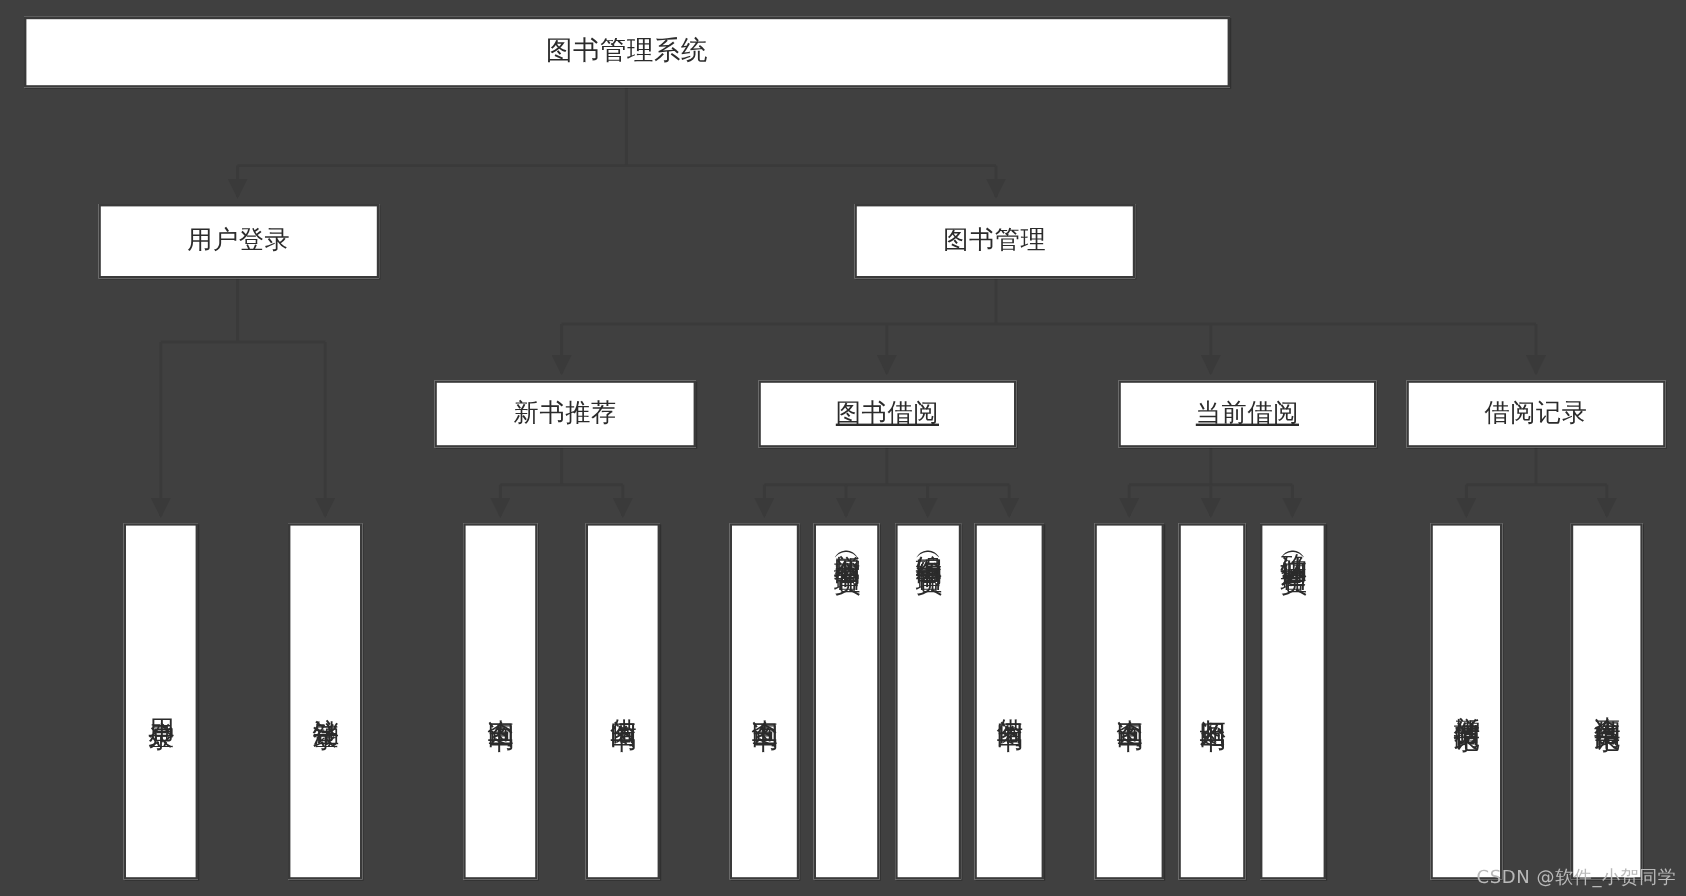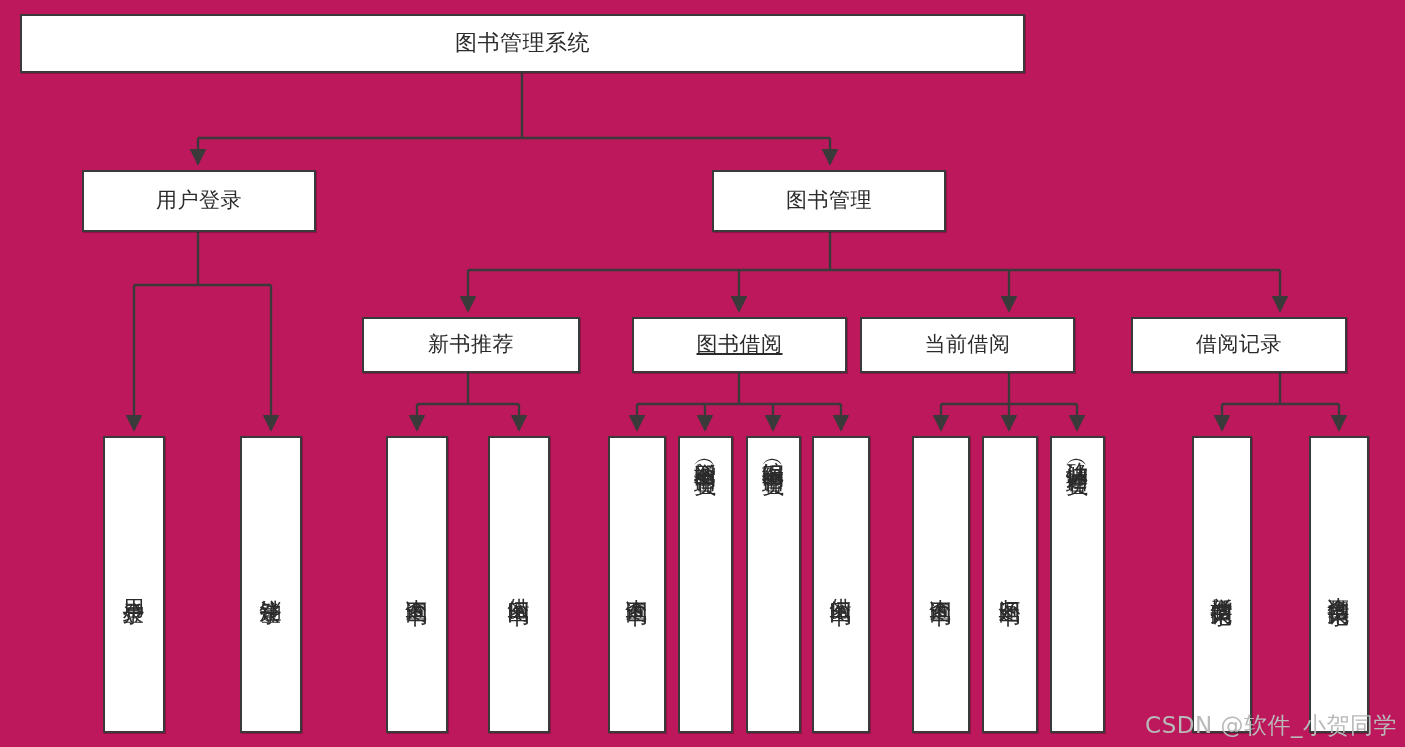--- a/index.html
+++ b/index.html
@@ -8,21 +8,21 @@
     padding: 0;
     background: #ffffff;
   }
   body {
     font-family: "DejaVu Sans", "Liberation Sans", sans-serif;
   }
   #diagram-root {
     position: relative;
     width: 1405px;
     height: 747px;
-    background: #be185d;
+    background: #404040;
     overflow: hidden;
   }
   #edges-layer {
     position: absolute;
     left: 0;
     top: 0;
     width: 1405px;
     height: 747px;
     pointer-events: none;
   }
@@ -65,21 +65,21 @@
     white-space: nowrap;
   }
   .node.vert.centered {
     align-items: center;
     padding-top: 0;
   }
   #watermark {
     position: absolute;
     right: 8px;
     bottom: 6px;
-    font-size: 23px;
+    font-size: 15px;
     color: #b9b9b9;
     letter-spacing: 0.5px;
     white-space: nowrap;
     user-select: none;
   }
 </style>
 </head>
 <body>
 
 <div id="diagram-root">
@@ -147,25 +147,25 @@
   </div>
 
   <div class="node horiz" id="node-new-book-recommend" style="left:362px; top:317px; width:218px; height:56px;">
     <span class="node-label">新书推荐</span>
   </div>
 
   <div class="node horiz" id="node-book-borrow" style="left:632px; top:317px; width:215px; height:56px;text-decoration:underline;">
     <span class="node-label">图书借阅</span>
   </div>
 
-  <div class="node horiz" id="node-current-borrow" style="left:860px; top:317px; width:215px; height:56px;">
+  <div class="node horiz" id="node-current-borrow" style="left:932px; top:317px; width:215px; height:56px;text-decoration:underline;">
     <span class="node-label">当前借阅</span>
   </div>
 
-  <div class="node horiz" id="node-borrow-record" style="left:1131px; top:317px; width:216px; height:56px;">
+  <div class="node horiz" id="node-borrow-record" style="left:1172px; top:317px; width:216px; height:56px;">
     <span class="node-label">借阅记录</span>
   </div>
 
   <div class="node vert centered" id="leaf-user-login" style="left:103px; top:436px; width:62px; height:297px;">
     <span class="node-label">用户登录</span>
   </div>
 
   <div class="node vert centered" id="leaf-logout-login" style="left:240px; top:436px; width:62px; height:297px;">
     <span class="node-label">注销登录</span>
   </div>

